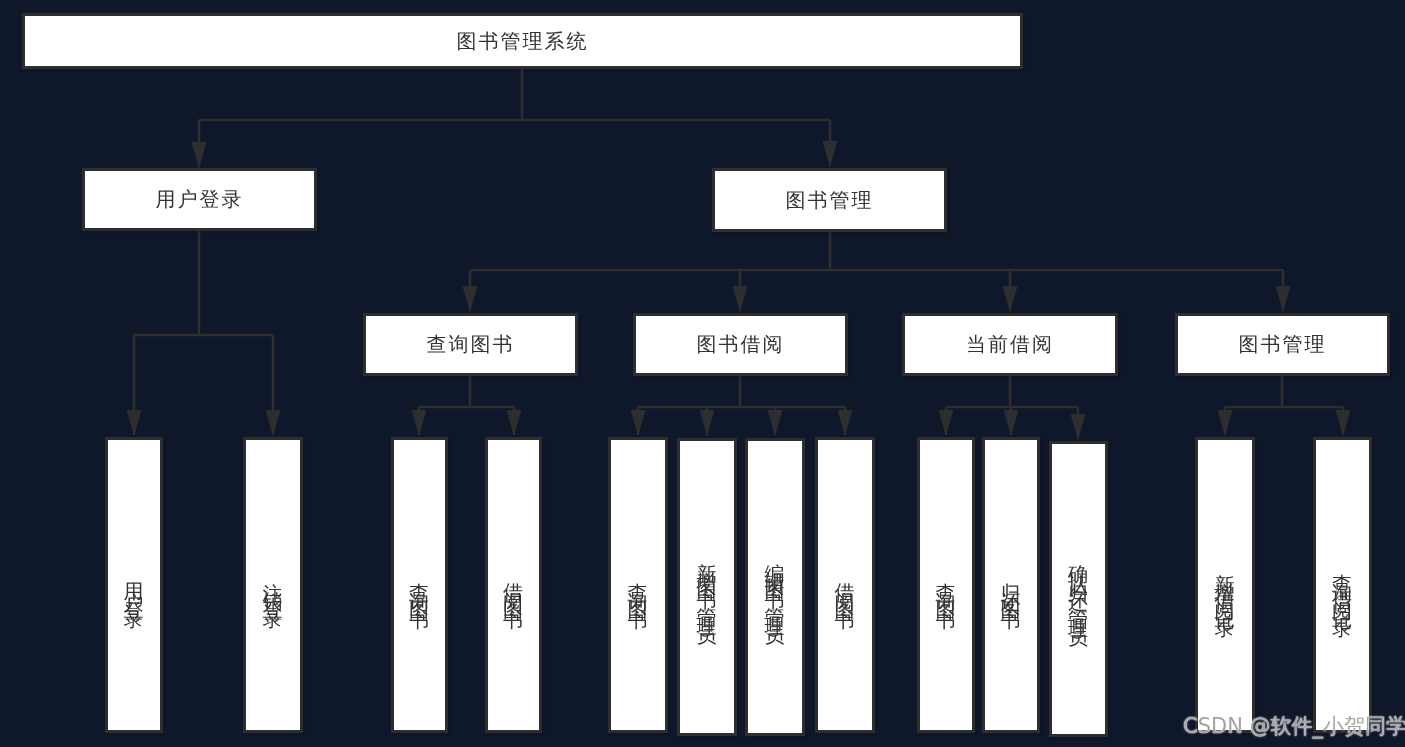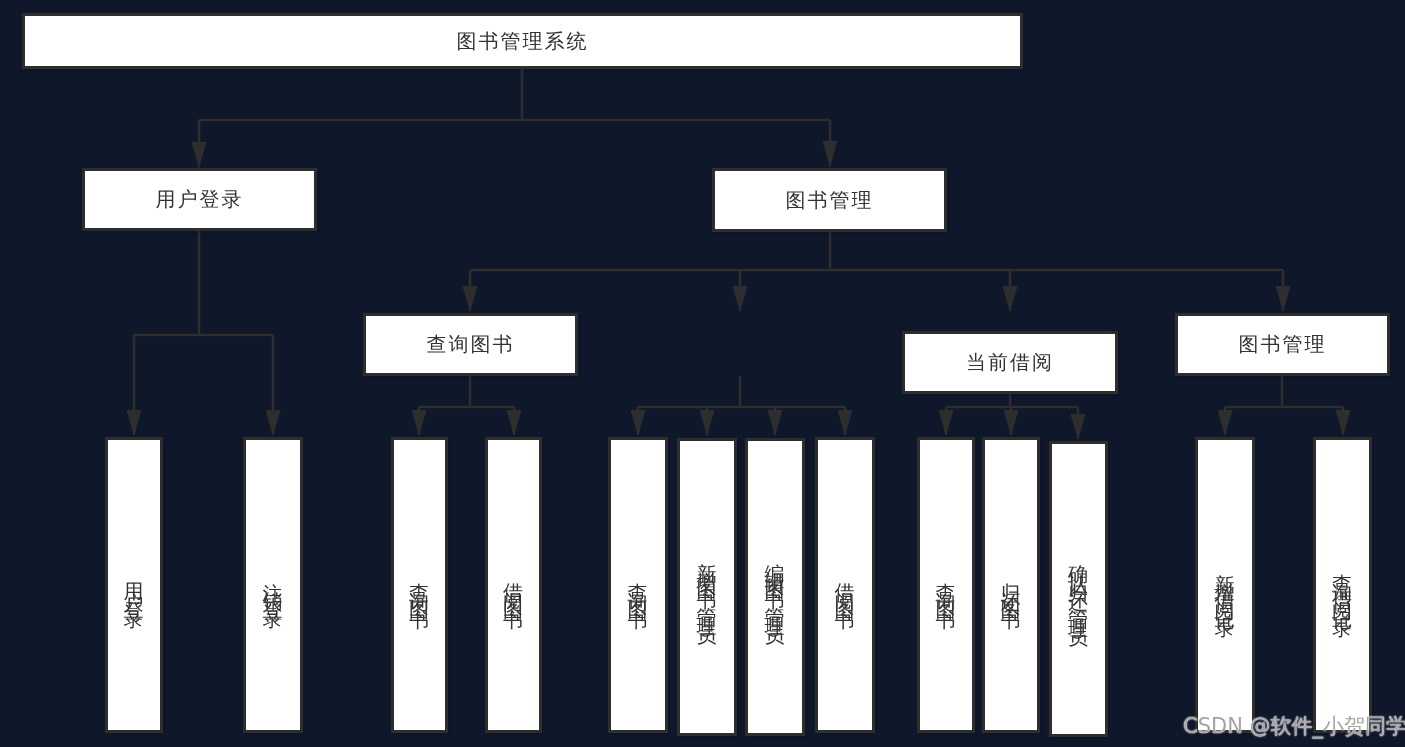--- a/index.html
+++ b/index.html
@@ -119,21 +119,24 @@
   <div class="box" style="left:82px; top:168px; width:235px; height:63px;">
     <span class="h-label">用户登录</span>
   </div>
   <div class="box" style="left:712px; top:168px; width:235px; height:64px;">
     <span class="h-label">图书管理</span>
   </div>
 
   <div class="box" style="left:363px; top:313px; width:215px; height:63px;">
     <span class="h-label">查询图书</span>
   </div>
-  <div class="box" style="left:902px; top:331px; width:216px; height:63px;">
+  <div class="box" style="left:633px; top:313px; width:215px; height:63px;">
+    <span class="h-label">图书借阅</span>
+  </div>
+  <div class="box" style="left:902px; top:313px; width:216px; height:63px;">
     <span class="h-label">当前借阅</span>
   </div>
   <div class="box" style="left:1175px; top:313px; width:215px; height:63px;">
     <span class="h-label">图书管理</span>
   </div>
 
   <div class="box" style="left:105px; top:437px; width:58px; height:296px;">
     <span class="v-label">用户登录</span>
   </div>
   <div class="box" style="left:243px; top:437px; width:60px; height:296px;">

